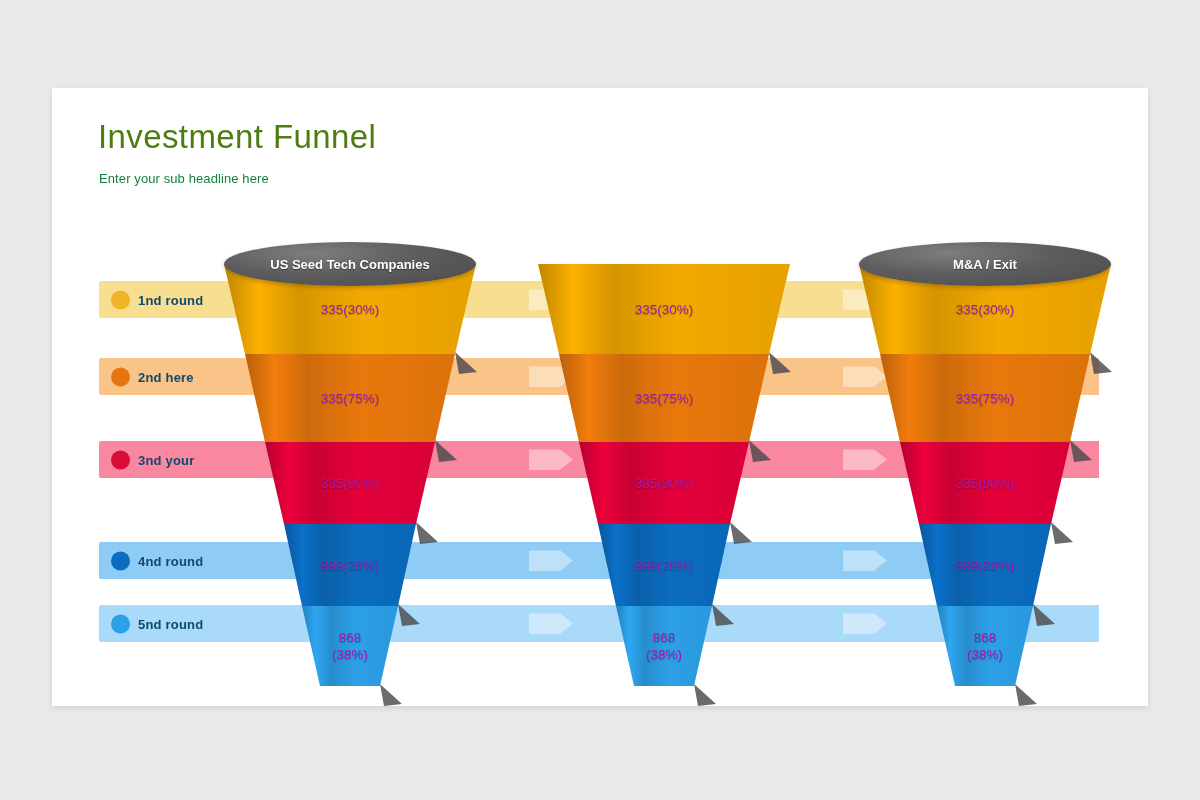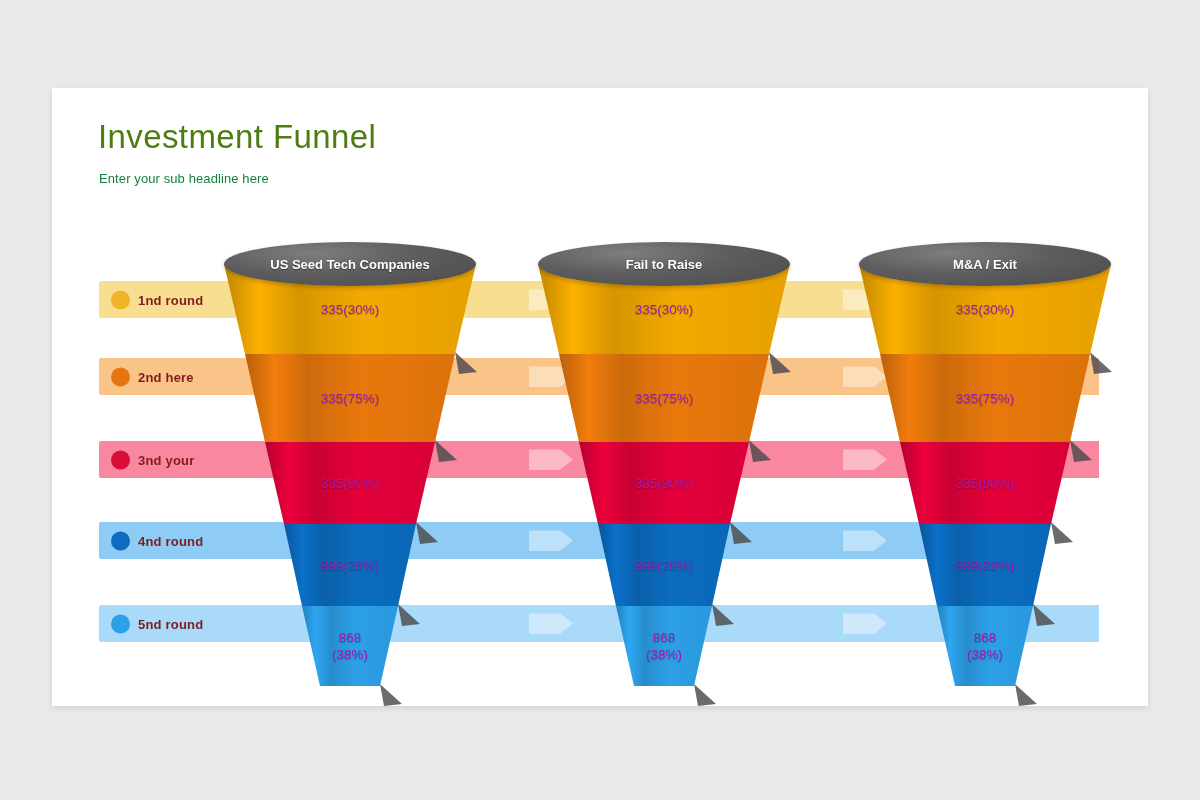--- a/index.html
+++ b/index.html
@@ -33,21 +33,21 @@
   .band{
     position:absolute;left:47px;height:37px;
     border-radius:2px 0 0 2px;
   }
   .band .dot{
     position:absolute;left:12px;top:50%;transform:translateY(-50%);
     width:19px;height:19px;border-radius:50%;
   }
   .band .blabel{
     position:absolute;left:39px;top:50%;transform:translateY(-50%);
-    font-size:13px;font-weight:bold;color:#7f1d1d;white-space:nowrap;
+    font-size:13px;font-weight:bold;color:#0c4a6e;white-space:nowrap;
     letter-spacing:0.2px;
   }
   .band .chev{
     position:absolute;top:50%;transform:translateY(-50%);
     width:44px;height:21px;
     background:rgba(255,255,255,0.42);
     clip-path:polygon(0 0, 70% 0, 100% 50%, 70% 100%, 0 100%);
   }
 
   
@@ -94,21 +94,21 @@
           <div class="blabel">2nd here</div>
           <div class="chev" style="left: 430px;"></div>
           <div class="chev" style="left: 744px;"></div>
         </div>
         <div class="band" style="top: 353px; width: 1000px; background: rgb(249, 135, 159);">
           <div class="dot" style="background: rgb(217, 12, 54);"></div>
           <div class="blabel">3nd your</div>
           <div class="chev" style="left: 430px;"></div>
           <div class="chev" style="left: 744px;"></div>
         </div>
-        <div class="band" style="top: 434px; width: 832px; background: rgb(142, 203, 245);">
+        <div class="band" style="top: 454px; width: 832px; background: rgb(142, 203, 245);">
           <div class="dot" style="background: rgb(11, 108, 192);"></div>
           <div class="blabel">4nd round</div>
           <div class="chev" style="left: 430px;"></div>
           <div class="chev" style="left: 744px;"></div>
         </div>
         <div class="band" style="top: 517px; width: 1000px; background: rgb(169, 218, 249);">
           <div class="dot" style="background: rgb(44, 160, 232);"></div>
           <div class="blabel">5nd round</div>
           <div class="chev" style="left: 430px;"></div>
           <div class="chev" style="left: 744px;"></div>
@@ -223,23 +223,20 @@
               <path d="M 215 328 L 237 348 L 219 350 Z" fill="#4b4b4d" opacity="0.82"></path>
               <path d="M 25 242 L 235 242 L 215 330 L 45 330 Z" fill="url(#g1_1)"></path>
               <path d="M 196 410 L 218 430 L 200 432 Z" fill="#4b4b4d" opacity="0.82"></path>
               <path d="M 45 330 L 215 330 L 196 412 L 64 412 Z" fill="url(#g1_2)"></path>
               <path d="M 178 492 L 200 512 L 182 514 Z" fill="#4b4b4d" opacity="0.82"></path>
               <path d="M 64 412 L 196 412 L 178 494 L 82 494 Z" fill="url(#g1_3)"></path>
               <path d="M 160 572 L 182 592 L 164 594 Z" fill="#4b4b4d" opacity="0.82"></path>
               <path d="M 82 494 L 178 494 L 160 574 L 100 574 Z" fill="url(#g1_4)"></path>
             </svg>
           </div>
-          <div class="fn-top">
-            <div class="ttl">Fail to Raise</div>
-          </div>
           <div class="seg-label" style="left: 0px; width: 260px; top: 188.5px;">335(30%)</div>
           <div class="seg-label" style="left: 0px; width: 260px; top: 277.5px;">335(75%)</div>
           <div class="seg-label" style="left: 0px; width: 260px; top: 362.5px;">335(90%)</div>
           <div class="seg-label" style="left: 0px; width: 260px; top: 444.5px;">999(28%)</div>
           <div class="seg-label" style="left: 0px; width: 260px; top: 517px;">868
 (38%)</div>
         </div>
         <div class="funnel" style="left: 803px;">
           <div class="fn-body">
             <svg width="260" height="618">

